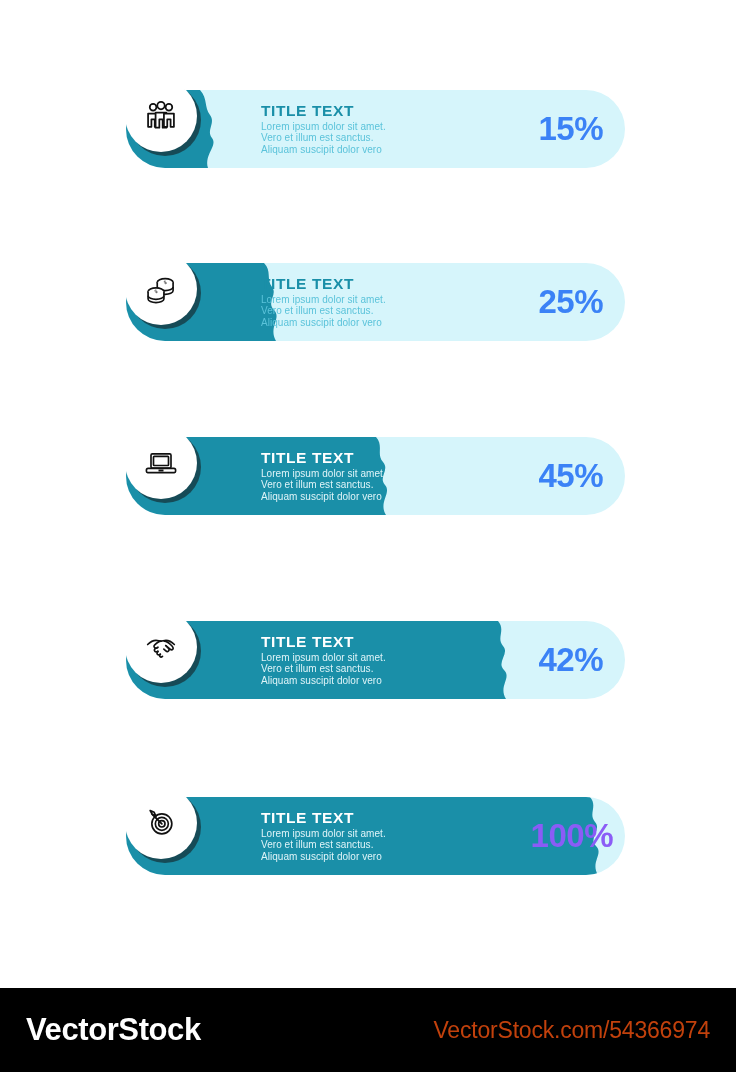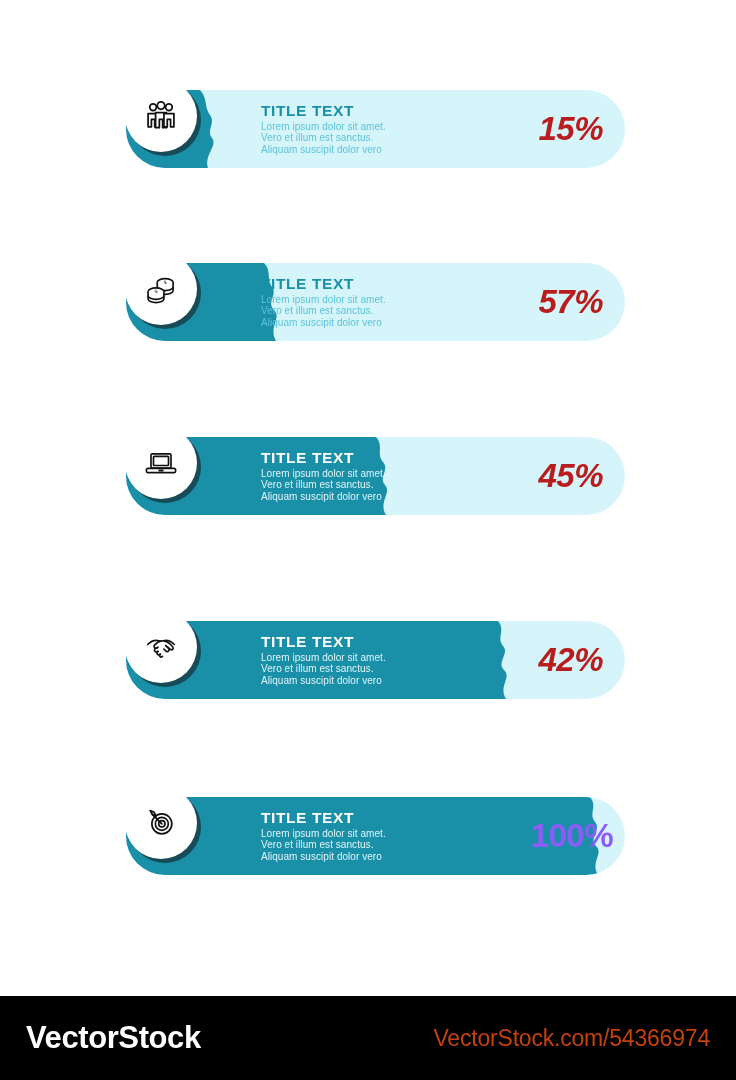--- a/index.html
+++ b/index.html
@@ -63,29 +63,29 @@
     font-size:33px;
     font-weight:bold;
     letter-spacing:-0.5px;
     white-space:nowrap;
   }
   .pct.wide { right:12px; }
 
   
   .on-light .ttl { color:#1a8fa8; }
   .on-light .sub { color:#5bc3da; }
-  .on-light-pct { color:#b91c1c;font-style:italic; }
+  .on-light-pct { color:#3b82f6; }
 
   .on-dark .ttl { color:#ffffff; }
   .on-dark .sub { color:#dff4f8; }
   .on-dark-pct { color:#8b5cf6; }
 
   
   #footer {
-    position:absolute; left:0; bottom:0;
+    position:absolute; left:0; bottom:8px;
     width:736px; height:84px;
     background:#000000;
     display:flex; align-items:center;
   }
   #footer .brand {
     color:#ffffff;
     font-size:31px;
     font-weight:bold;
     margin-left:26px;
     letter-spacing:-0.4px;
@@ -163,21 +163,21 @@
           <text x="18" y="29" font-size="6" fill="#111" stroke="none" text-anchor="middle" font-family="Liberation Sans, sans-serif" transform="rotate(-20 18 27)">$</text>
         </svg>
       </div>
     </div>
     <div class="txt on-light">
       <div class="ttl">TITLE TEXT</div>
       <div class="sub">Lorem ipsum dolor sit amet.</div>
       <div class="sub">Vero et illum est sanctus.</div>
       <div class="sub">Aliquam suscipit dolor vero</div>
     </div>
-    <div class="pct on-light-pct">57%</div>
+    <div class="pct on-light-pct">25%</div>
   </div>
 
   <div class="bar" style="top:437px">
     <svg class="bar-svg" viewBox="0 0 499 78" preserveAspectRatio="none">
       <defs>
         <clipPath id="clipA3">
             <rect x="0" y="0" width="499" height="78" rx="39" ry="39"></rect>
           </clipPath>
       </defs>
       <g clip-path="url(#clipA3)">

